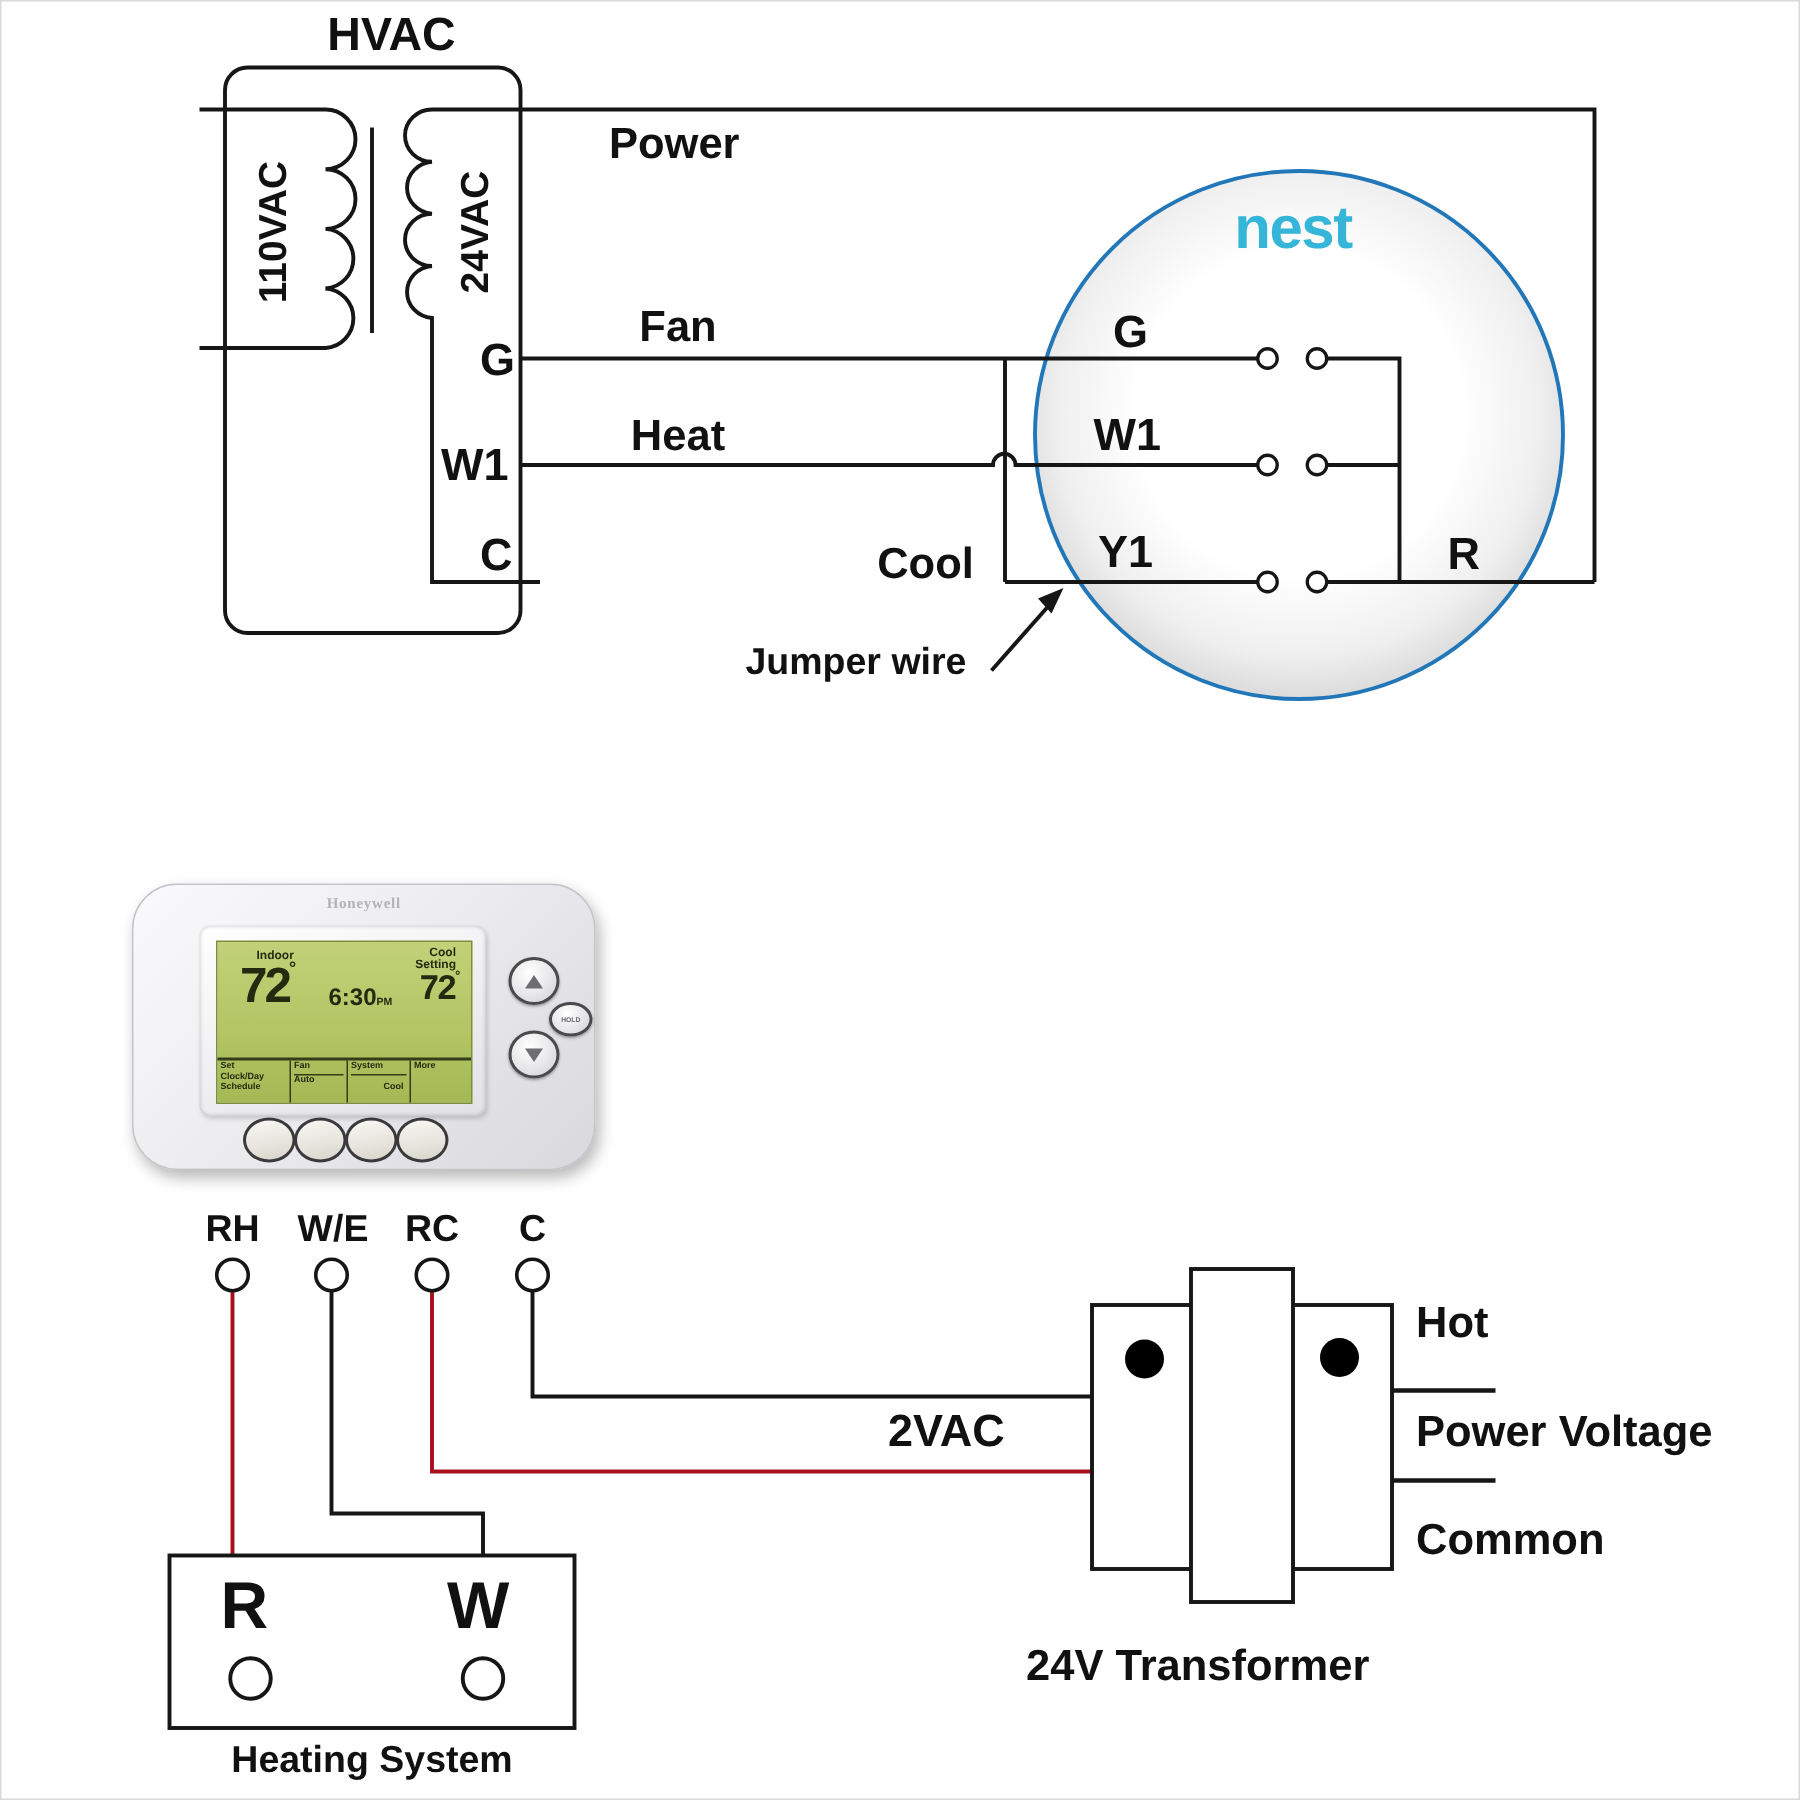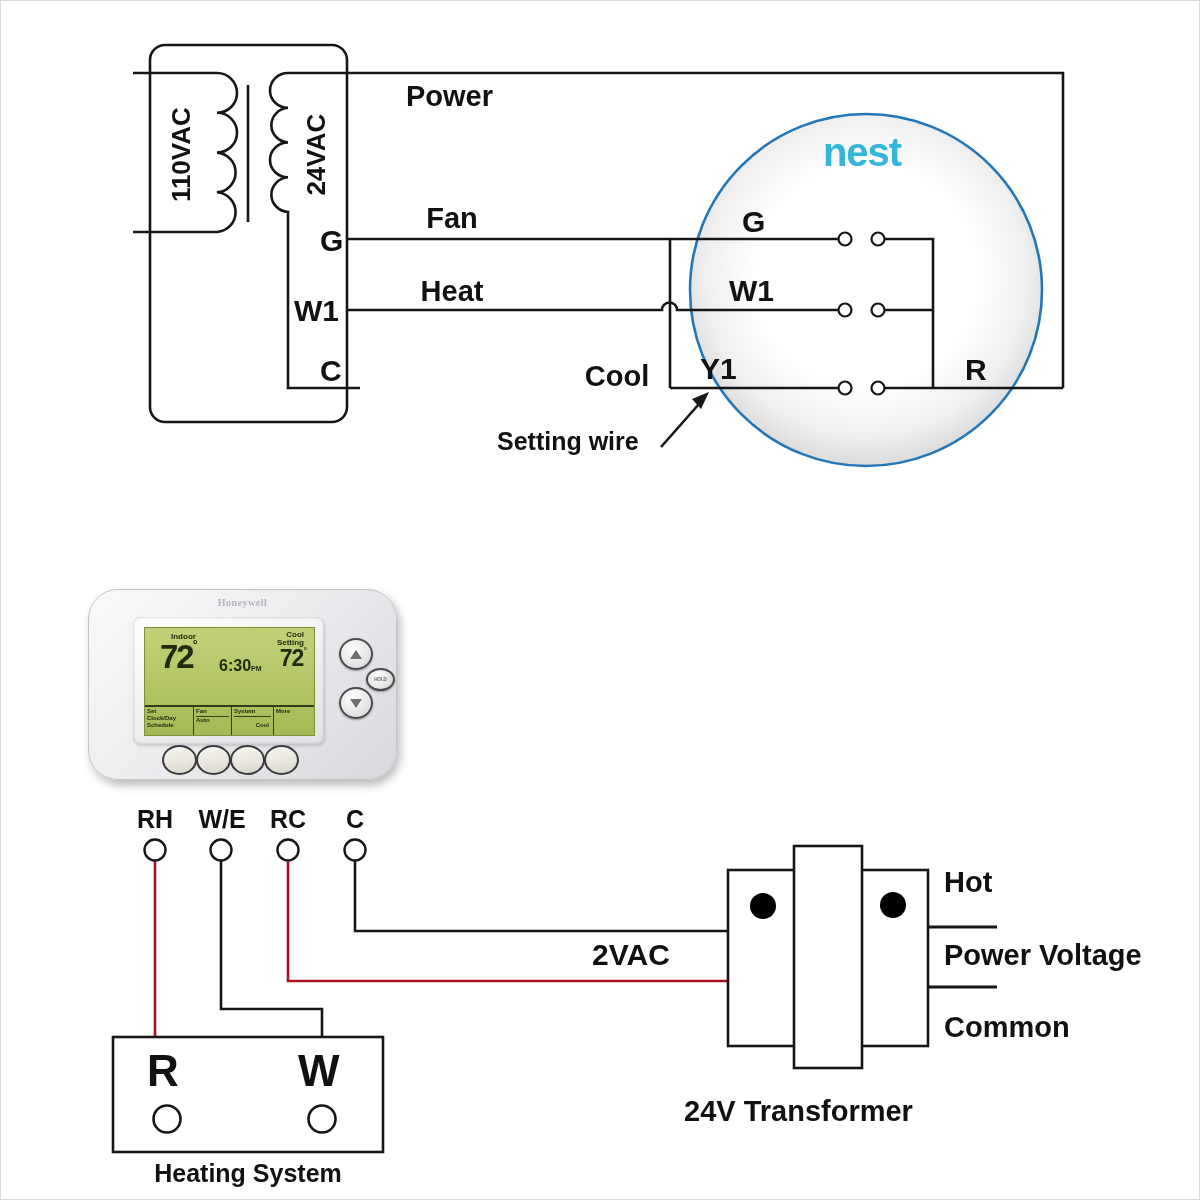--- a/index.html
+++ b/index.html
@@ -134,38 +134,39 @@
     <circle cx="322" cy="1119" r="13.5" fill="#ffffff" stroke="#161616" stroke-width="2.6"></circle>
 
     <rect x="728" y="870" width="200" height="176" fill="#ffffff" stroke="#161616" stroke-width="2.6"></rect>
     <rect x="794" y="846" width="68" height="222" fill="#ffffff" stroke="#161616" stroke-width="2.6"></rect>
     <circle cx="763" cy="906" r="13" fill="#000000"></circle>
     <circle cx="893" cy="905" r="13" fill="#000000"></circle>
     <path d="M 928 927 H 997" stroke="#161616" stroke-width="3"></path>
     <path d="M 928 987 H 997" stroke="#161616" stroke-width="3"></path>
   </svg>
 
+  <div class="lbl ctr" style="left:161px;top:7px;width:200px;font-size:31px;">HVAC</div>
   <div class="lbl ctr vert" style="left:122px;top:141px;width:120px;font-size:26px;">110VAC</div>
   <div class="lbl ctr vert" style="left:257px;top:141px;width:120px;font-size:26px;">24VAC</div>
 
   <div class="lbl" style="left:406px;top:81px;font-size:29px;">Power</div>
   <div class="lbl ctr" style="left:402px;top:203px;width:100px;font-size:29px;">Fan</div>
   <div class="lbl ctr" style="left:402px;top:276px;width:100px;font-size:29px;">Heat</div>
   <div class="lbl ctr" style="left:567px;top:361px;width:100px;font-size:29px;">Cool</div>
 
   <div class="lbl" style="left:320px;top:225px;font-size:30px;">G</div>
   <div class="lbl" style="left:294px;top:295px;font-size:30px;">W1</div>
   <div class="lbl" style="left:320px;top:355px;font-size:30px;">C</div>
 
   <div class="lbl ctr" style="left:792px;top:131px;width:140px;font-size:40px;letter-spacing:-1px;color:#35b6d8;">nest</div>
   <div class="lbl" style="left:742px;top:206px;font-size:30px;">G</div>
   <div class="lbl" style="left:729px;top:275px;font-size:30px;">W1</div>
-  <div class="lbl" style="left:700px;top:353px;font-size:30px;">Y1</div>
+  <div class="lbl" style="left:732px;top:353px;font-size:30px;">Y1</div>
   <div class="lbl" style="left:965px;top:354px;font-size:30px;">R</div>
-  <div class="lbl" style="left:497px;top:428px;font-size:25px;">Setting wire</div>
+  <div class="lbl" style="left:497px;top:428px;font-size:25px;">Jumper wire</div>
 
   <div class="tstat">
     <div class="brand">Honeywell</div>
     <div class="bezel">
       <div class="screen">
         <div class="scr-indoor">Indoor</div>
         <div class="scr-temp"><span>72</span><span class="deg">°</span></div>
         <div class="scr-time"><span>6:30</span><span class="ampm">PM</span></div>
         <div class="scr-cool">
           <span>Cool</span><br>

